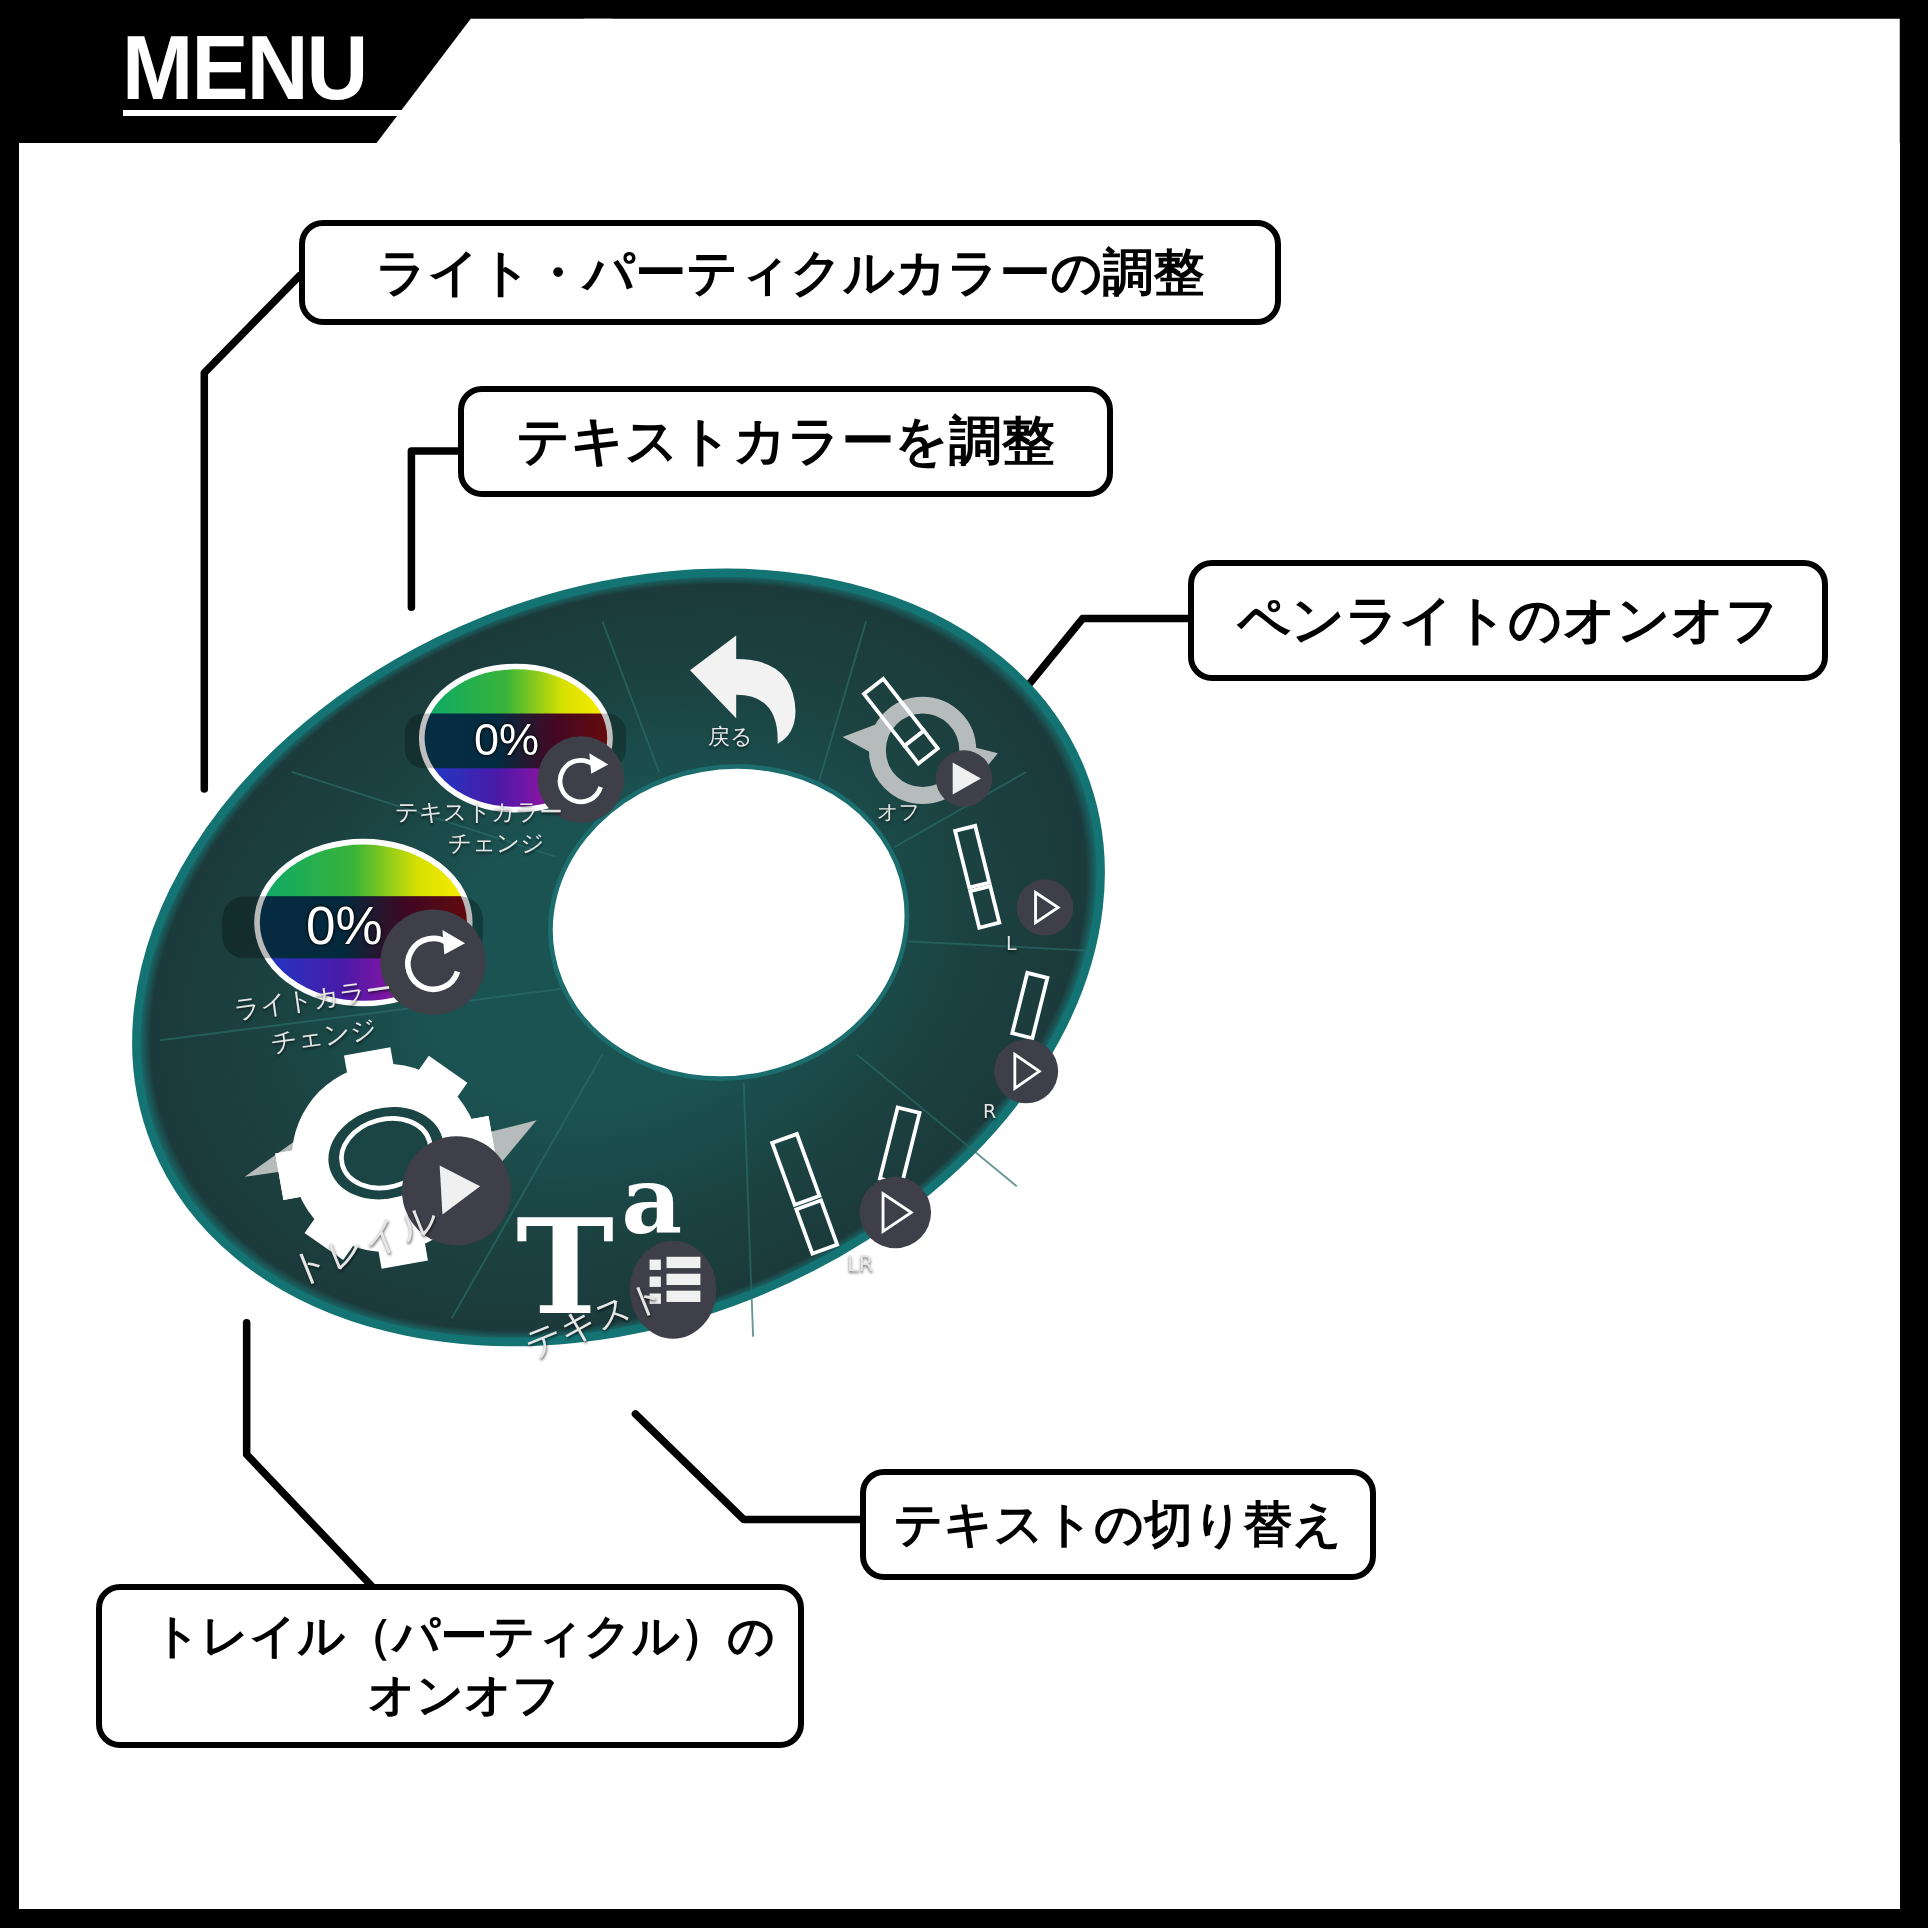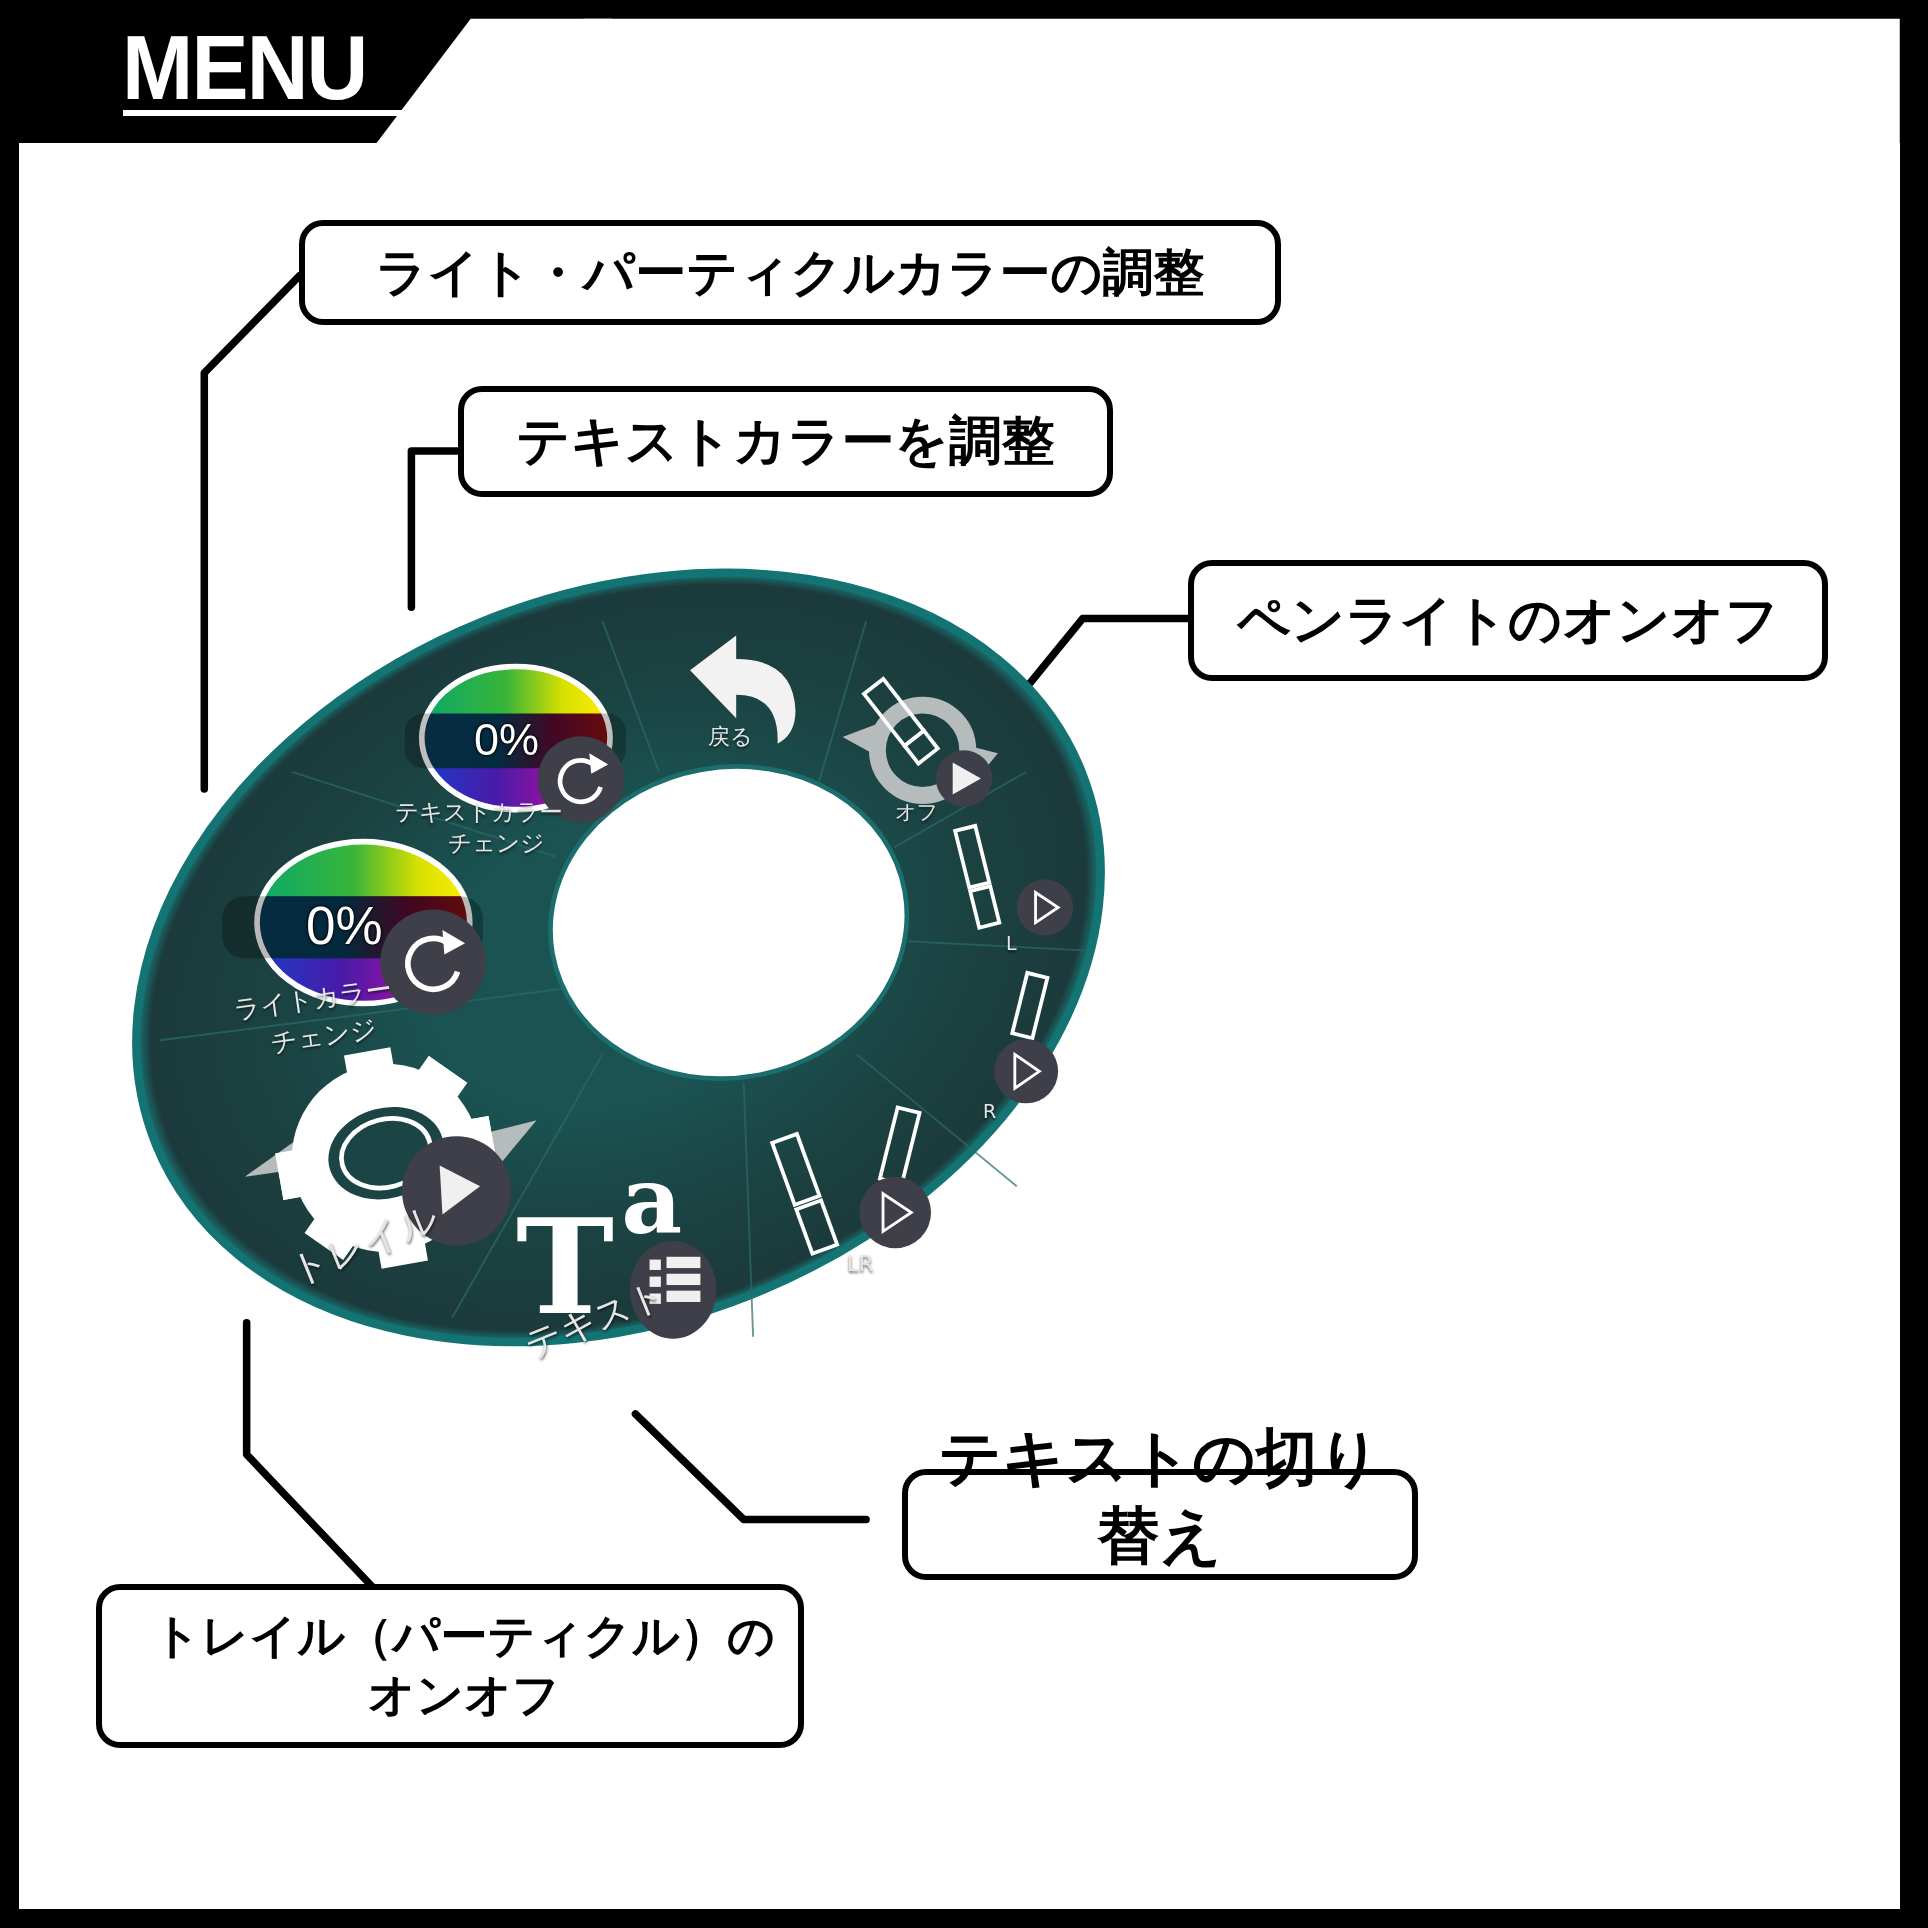--- a/index.html
+++ b/index.html
@@ -221,21 +221,21 @@
     </g>
     <ellipse cx="386" cy="980" rx="113" ry="86" fill="none" stroke="#fff" stroke-width="6"></ellipse>
     <rect x="236" y="952" width="277" height="66" rx="24" fill="rgba(0,0,0,0.28)"></rect>
     <circle cx="460" cy="1022" r="56" fill="#3e3f48"></circle>
     <path d="M476,1002 A27,27 0 1 0 486,1032" fill="none" stroke="#fff" stroke-width="6"></path>
     <polygon points="470,988 494,1002 472,1014" fill="#fff"></polygon>
   </g>
 </svg>
 
 <div class="ring-label" style="left:708px; top:722px; font-size:22px;">戻る</div>
-<div class="ring-label" style="left:895px; top:798px; font-size:21px;">オフ</div>
+<div class="ring-label" style="left:877px; top:798px; font-size:21px;">オフ</div>
 <div class="ring-label" style="left:1006px; top:932px; font-size:19px;">L</div>
 <div class="ring-label" style="left:983px; top:1100px; font-size:19px;">R</div>
 <div class="ring-label" style="left:832px; top:1252px; font-size:21px;padding-left:15px;">LR</div>
 <div class="ring-label" style="left:527px; top:1323px; font-size:36px; transform:rotate(-22deg); transform-origin:left center;">テキスト</div>
 <div class="ring-label" style="left:292px; top:1248px; font-size:38px; transform:rotate(-22deg); transform-origin:left center;">トレイル</div>
 
 <div class="pct" style="left:306px; top:895px; font-size:53px;">0%</div>
 <div class="ring-label" style="left:234px; top:993px; font-size:26px; transform:rotate(-8deg); transform-origin:left center;">ライトカラー</div>
 <div class="ring-label" style="left:271px; top:1026px; font-size:26px; transform:rotate(-8deg); transform-origin:left center;">チェンジ</div>
 
@@ -245,20 +245,20 @@
 
 <div class="callout" style="left:299px; top:220px; width:982px; height:105px; font-size:51px;">
   <span>ライト・パーティクルカラーの調整</span>
 </div>
 <div class="callout" style="left:458px; top:386px; width:655px; height:111px; font-size:53px;">
   <span>テキストカラーを調整</span>
 </div>
 <div class="callout" style="left:1188px; top:560px; width:640px; height:121px; font-size:53px;">
   <span>ペンライトのオンオフ</span>
 </div>
-<div class="callout" style="left:902px; top:1469px; width:516px; height:111px; font-size:62px;align-items:flex-end;">
+<div class="callout" style="left:860px; top:1469px; width:516px; height:111px; font-size:49px;">
   <span>テキストの切り替え</span>
 </div>
 <div class="callout" style="left:96px; top:1584px; width:708px; height:164px; font-size:47px; flex-direction:column;padding-left:28px;">
   <span>トレイル（パーティクル）の</span>
   <span>オンオフ</span>
 </div>
 
 
 </body></html>

